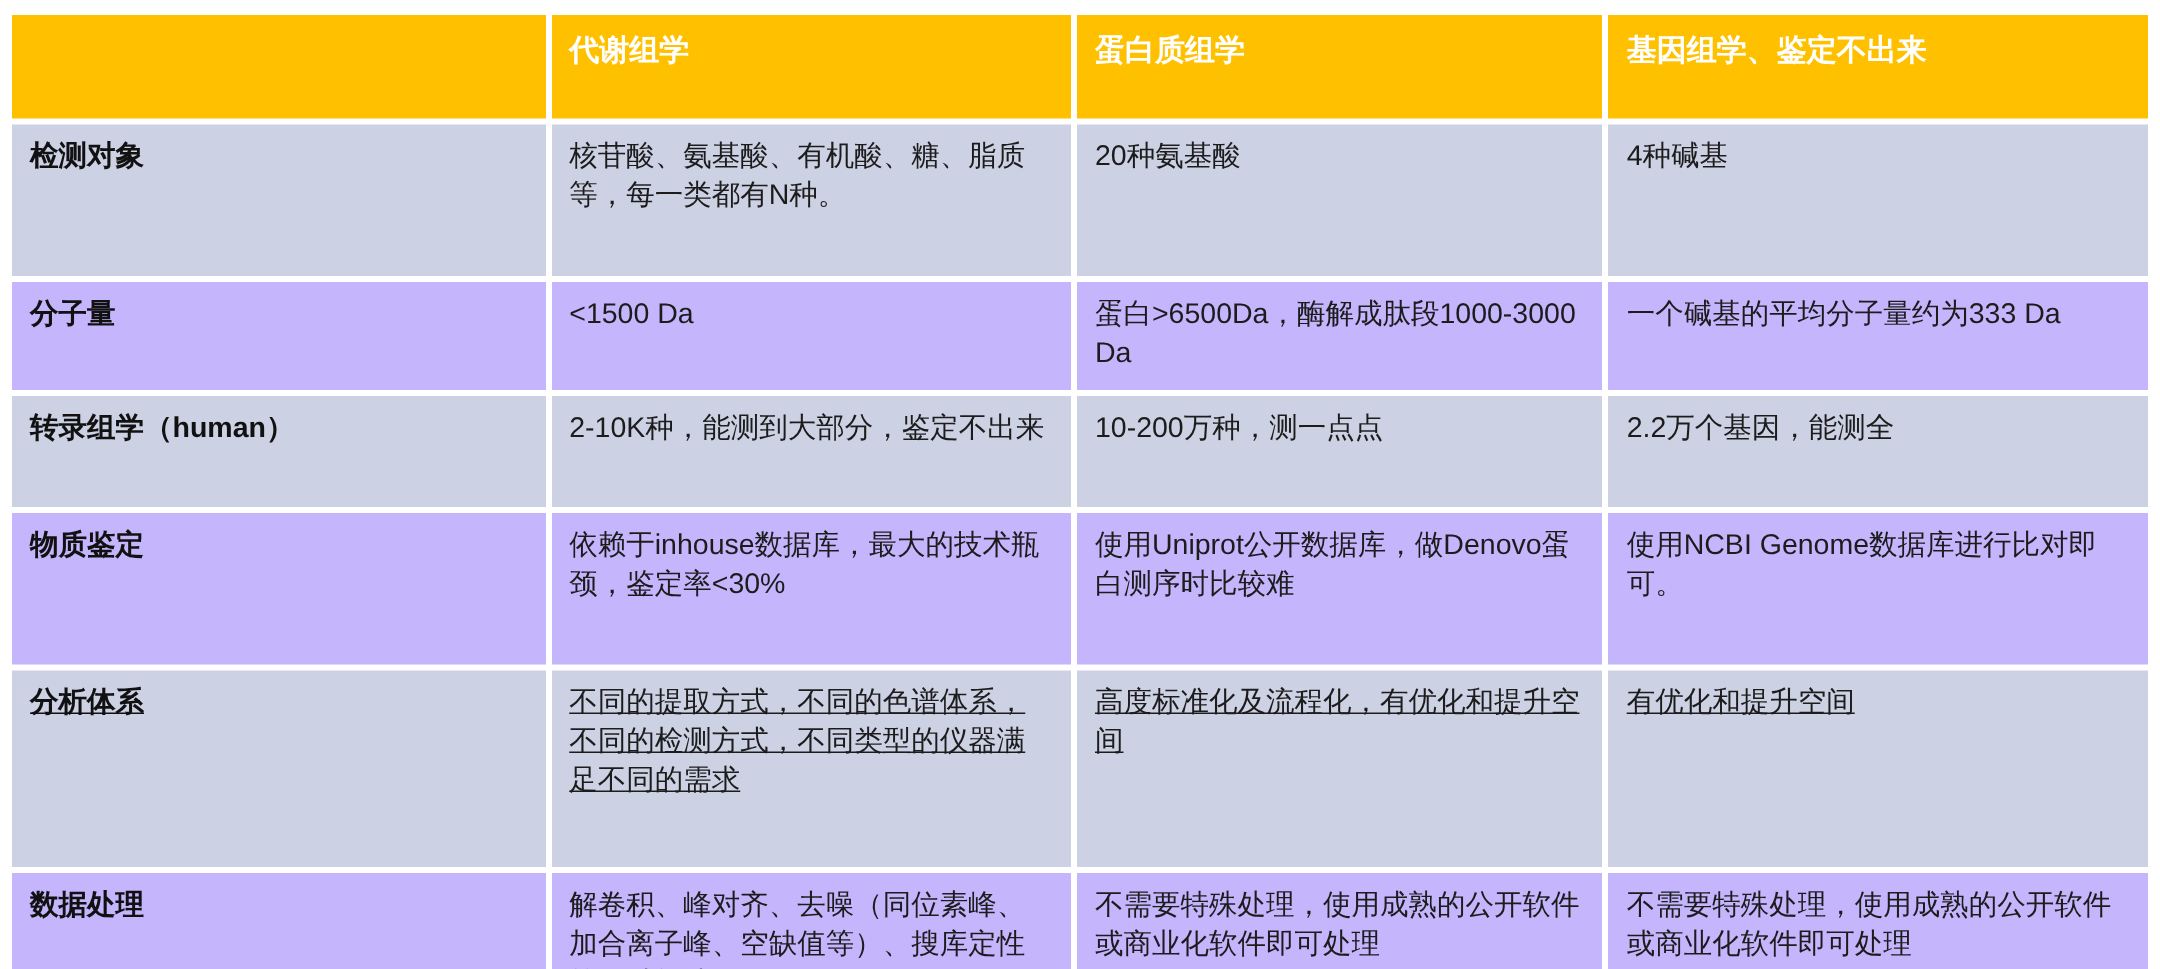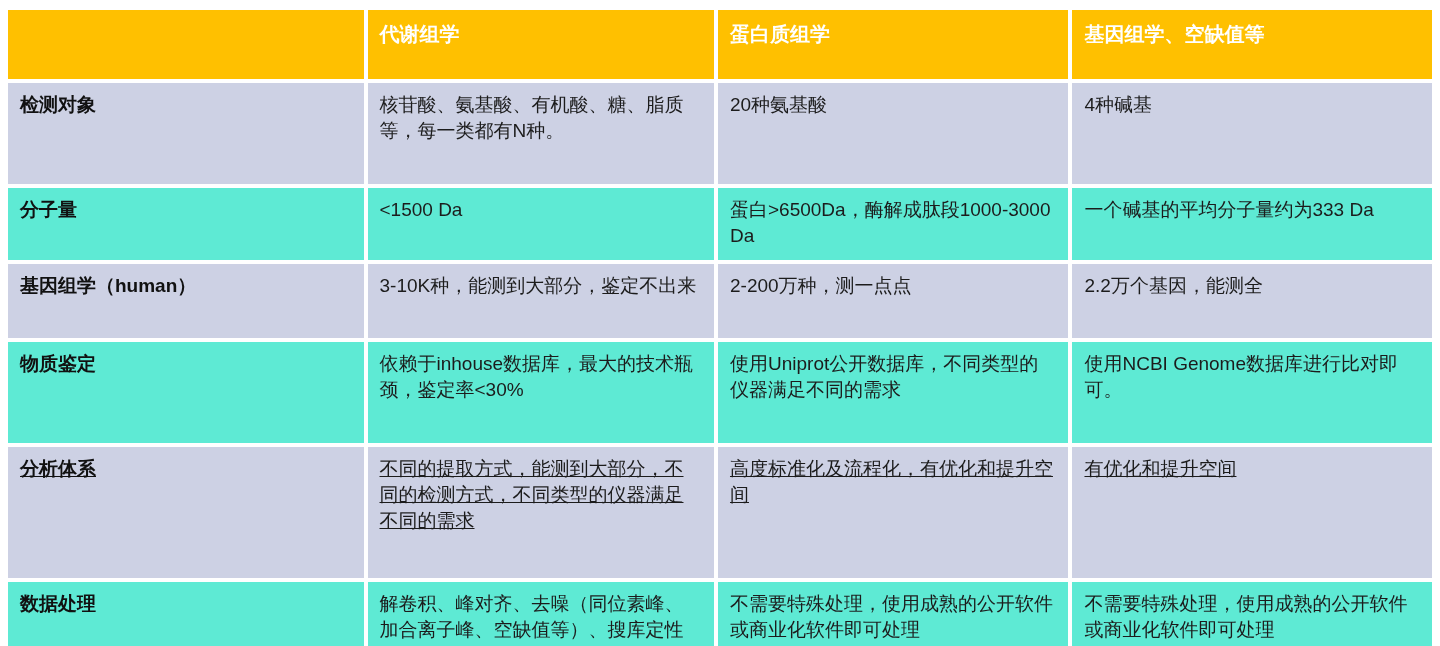--- a/index.html
+++ b/index.html
@@ -45,21 +45,21 @@
     font-weight: bold;
     font-size: 20px;
     height: 50px;
     padding-top: 11px;
   }
   td.rowlabel {
     font-weight: bold;
     color: #111111;
   }
   tr.band-dark td { background: #CDD1E4; }
-  tr.band-light td { background: #5eead4; }
+  tr.band-light td { background: #c4b5fd; }
   tr.r1 td { height: 84px; }
   tr.r2 td { height: 55px; }
   tr.r3 td { height: 57px; }
   tr.r4 td { height: 84px; margin-left: 20px; }
   tr.r5 td { height: 114px; text-decoration: underline; }
   tr.r6 td { height: 90px; }
 </style>
 </head>
 <body>
 
@@ -69,54 +69,54 @@
       <col class="c0">
         <col class="c1">
         <col class="c2">
         <col class="c3">
     </colgroup>
     <tbody>
       <tr class="hdr">
         <th></th>
         <th>代谢组学</th>
         <th>蛋白质组学</th>
-        <th>基因组学、空缺值等</th>
+        <th>基因组学、鉴定不出来</th>
       </tr>
 
       <tr class="band-dark r1">
         <td class="rowlabel">检测对象</td>
         <td>核苷酸、氨基酸、有机酸、糖、脂质等，每一类都有N种。</td>
         <td>20种氨基酸</td>
         <td>4种碱基</td>
       </tr>
 
       <tr class="band-light r2">
         <td class="rowlabel">分子量</td>
         <td>&lt;1500 Da</td>
         <td>蛋白&gt;6500Da，酶解成肽段1000-3000 Da</td>
         <td>一个碱基的平均分子量约为333 Da</td>
       </tr>
 
       <tr class="band-dark r3">
-        <td class="rowlabel">基因组学（human）</td>
-        <td>3-10K种，能测到大部分，鉴定不出来</td>
-        <td>2-200万种，测一点点</td>
+        <td class="rowlabel">转录组学（human）</td>
+        <td>2-10K种，能测到大部分，鉴定不出来</td>
+        <td>10-200万种，测一点点</td>
         <td>2.2万个基因，能测全</td>
       </tr>
 
       <tr class="band-light r4">
         <td class="rowlabel">物质鉴定</td>
         <td>依赖于inhouse数据库，最大的技术瓶颈，鉴定率&lt;30%</td>
-        <td>使用Uniprot公开数据库，不同类型的仪器满足不同的需求</td>
+        <td>使用Uniprot公开数据库，做Denovo蛋白测序时比较难</td>
         <td>使用NCBI Genome数据库进行比对即可。</td>
       </tr>
 
       <tr class="band-dark r5">
         <td class="rowlabel">分析体系</td>
-        <td>不同的提取方式，能测到大部分，不同的检测方式，不同类型的仪器满足不同的需求</td>
+        <td>不同的提取方式，不同的色谱体系，不同的检测方式，不同类型的仪器满足不同的需求</td>
         <td>高度标准化及流程化，有优化和提升空间</td>
         <td>有优化和提升空间</td>
       </tr>
 
       <tr class="band-light r6">
         <td class="rowlabel">数据处理</td>
         <td>解卷积、峰对齐、去噪（同位素峰、加合离子峰、空缺值等）、搜库定性等各种算法</td>
         <td>不需要特殊处理，使用成熟的公开软件或商业化软件即可处理</td>
         <td>不需要特殊处理，使用成熟的公开软件或商业化软件即可处理</td>
       </tr>

